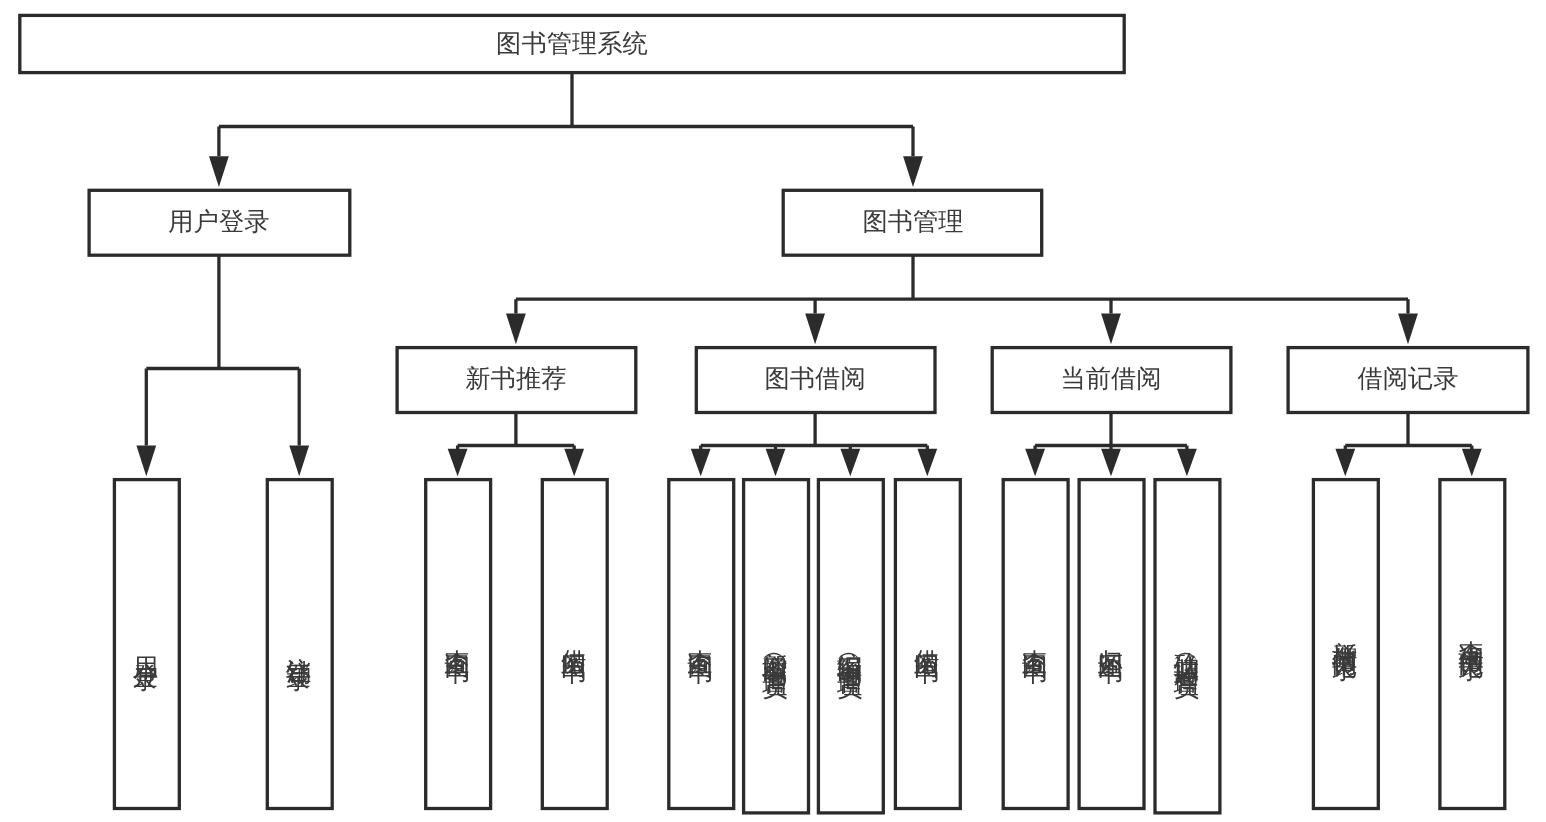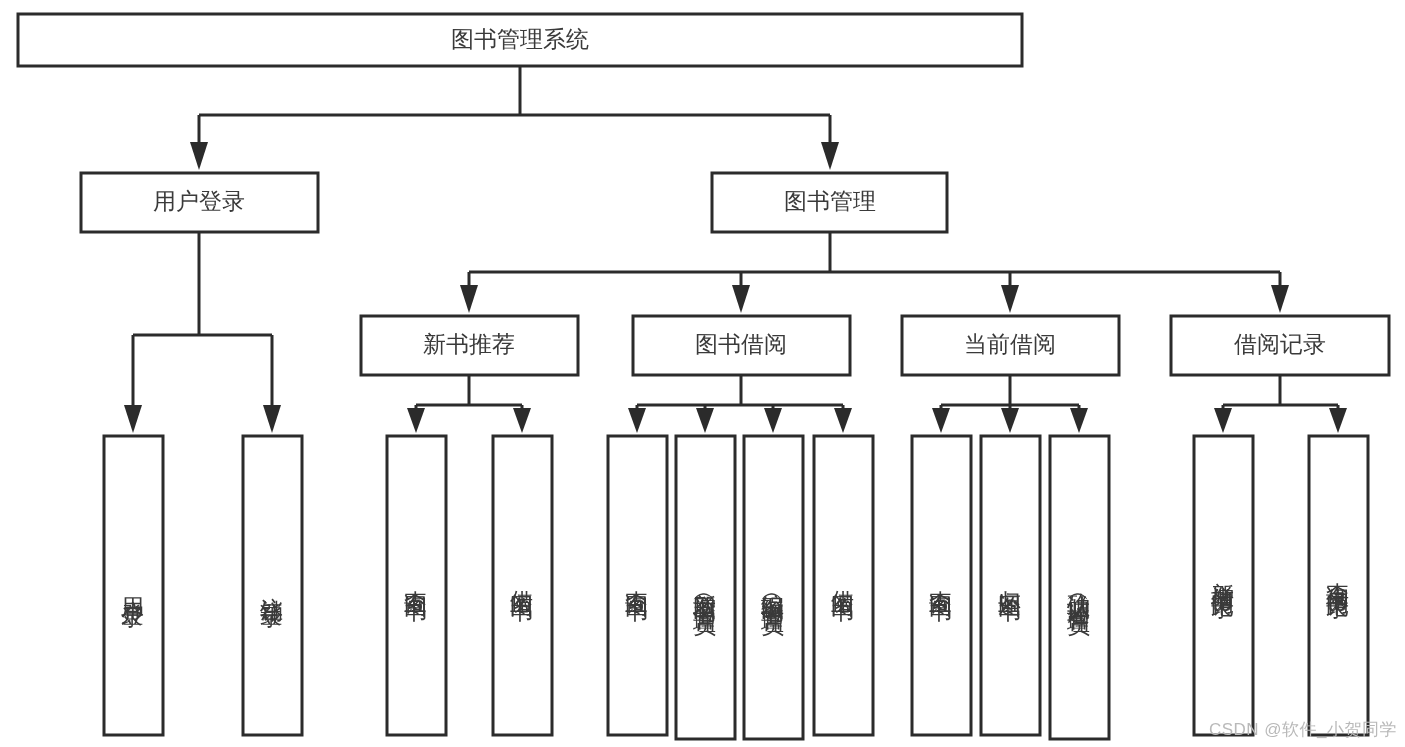--- a/index.html
+++ b/index.html
@@ -226,15 +226,14 @@
       <rect class="node-box" x="1194" y="436" width="59" height="299"></rect>
       <text class="node-label-v" x="1223" y="573">新增借阅记录</text>
     </g>
     <g>
       <rect class="node-box" x="1309" y="436" width="59" height="299"></rect>
       <text class="node-label-v" x="1338" y="573">查询借阅记录</text>
     </g>
 
   </svg>
 
-  <div class="watermark">CSDN @软件_小贺同学</div>
 
 </div>
 
 </body></html>

